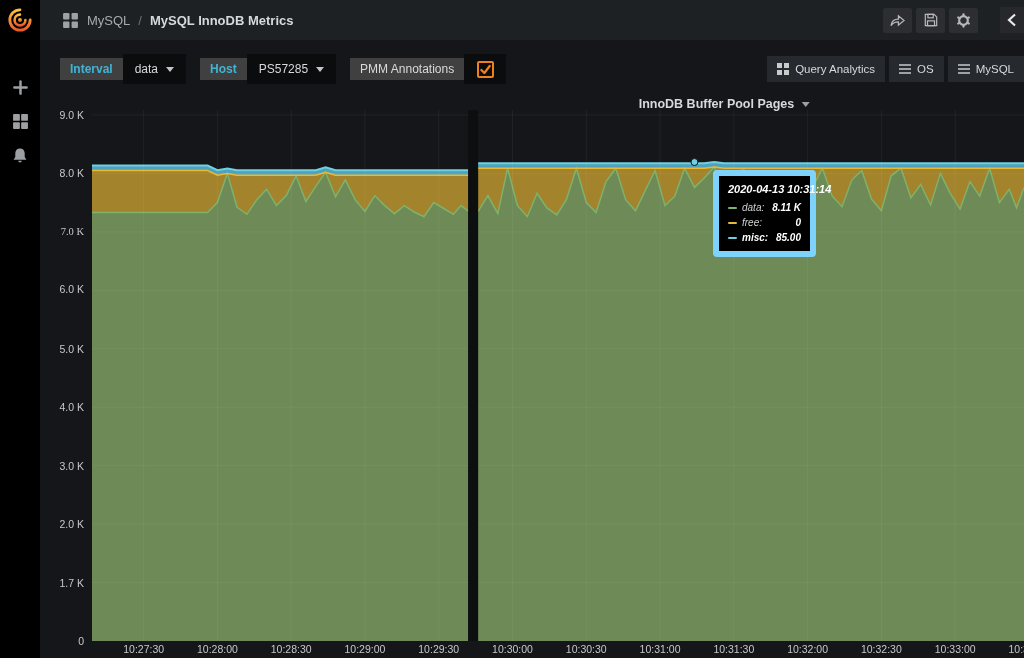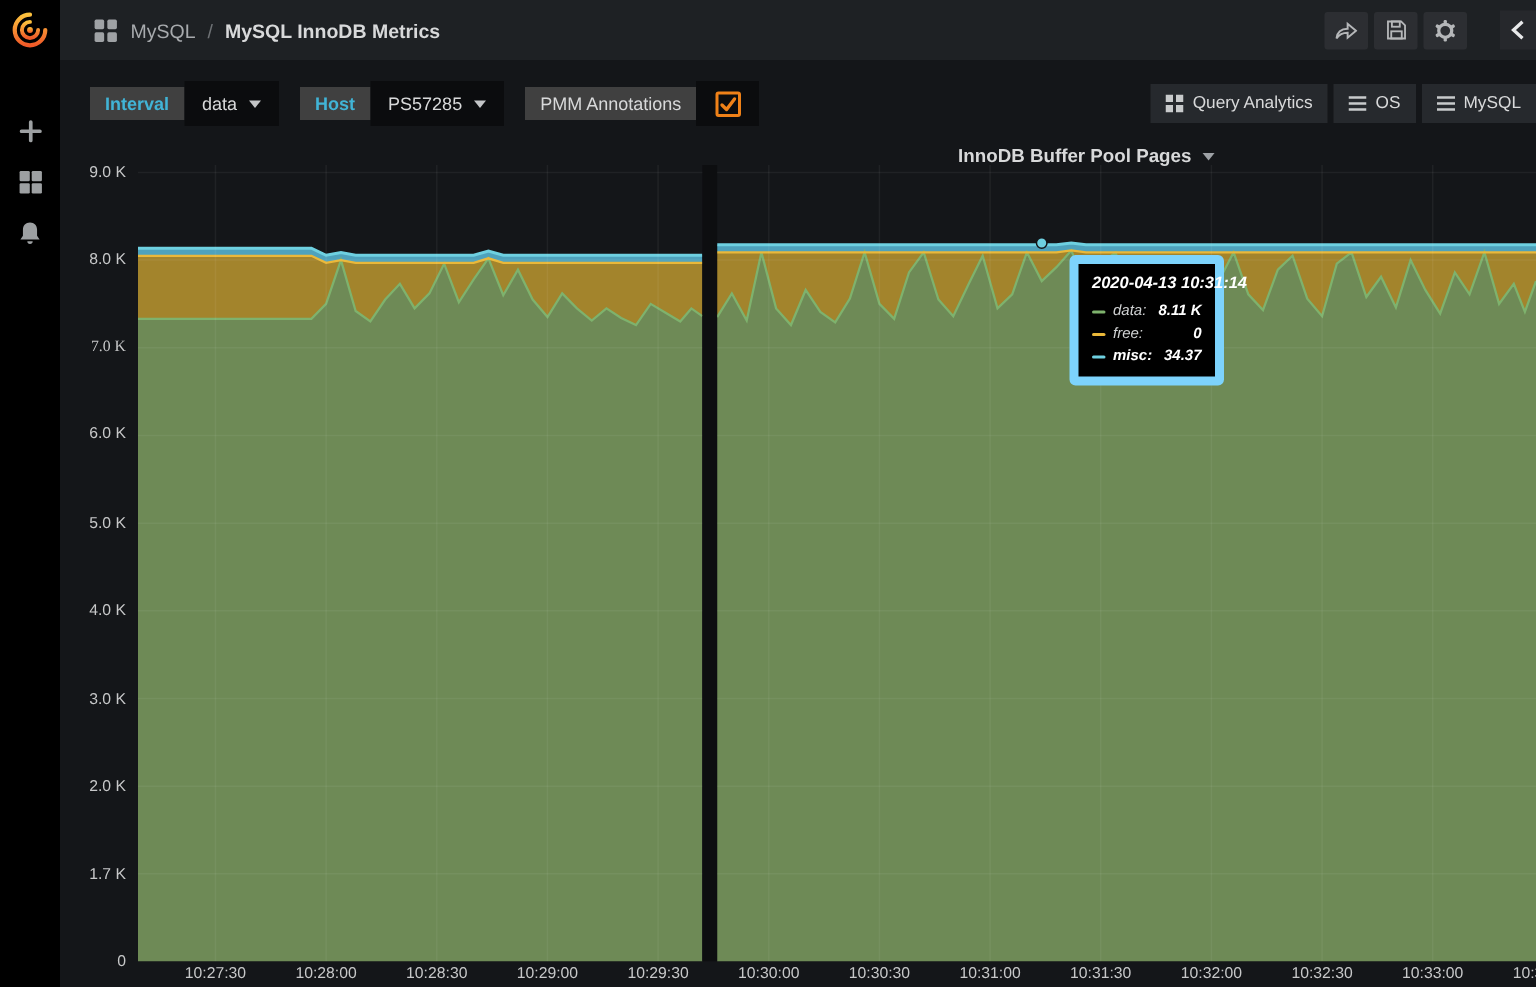--- a/index.html
+++ b/index.html
@@ -313,17 +313,17 @@
         <span class="tt-value">8.11 K</span>
       </div>
       <div class="tt-row">
         <span class="tt-swatch" style="background: rgb(234, 184, 57);"></span>
         <span class="tt-label">free:</span>
         <span class="tt-value">0</span>
       </div>
       <div class="tt-row bold">
         <span class="tt-swatch" style="background: rgb(110, 208, 224);"></span>
         <span class="tt-label">misc:</span>
-        <span class="tt-value">34.37</span>
+        <span class="tt-value">85.00</span>
       </div>
     </div>
   </section>
 </div>
 
 </body></html>

